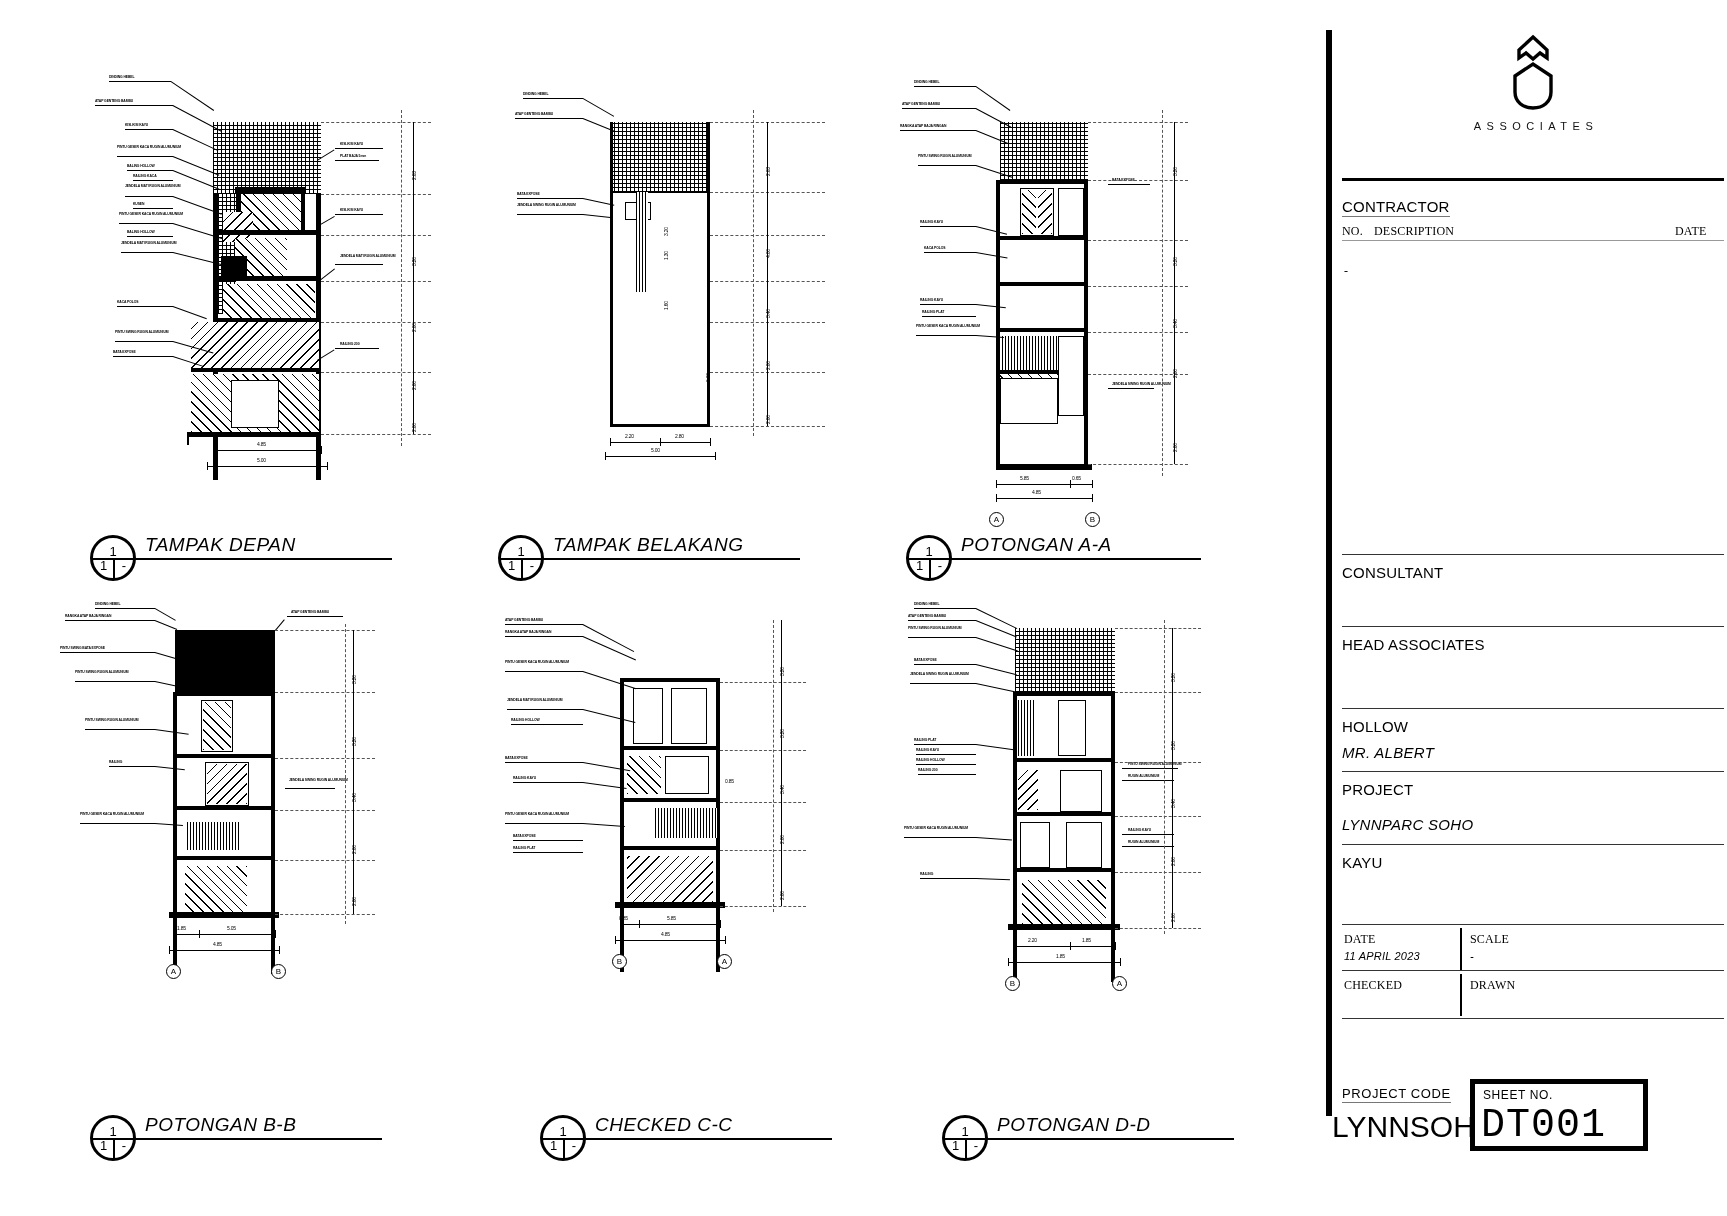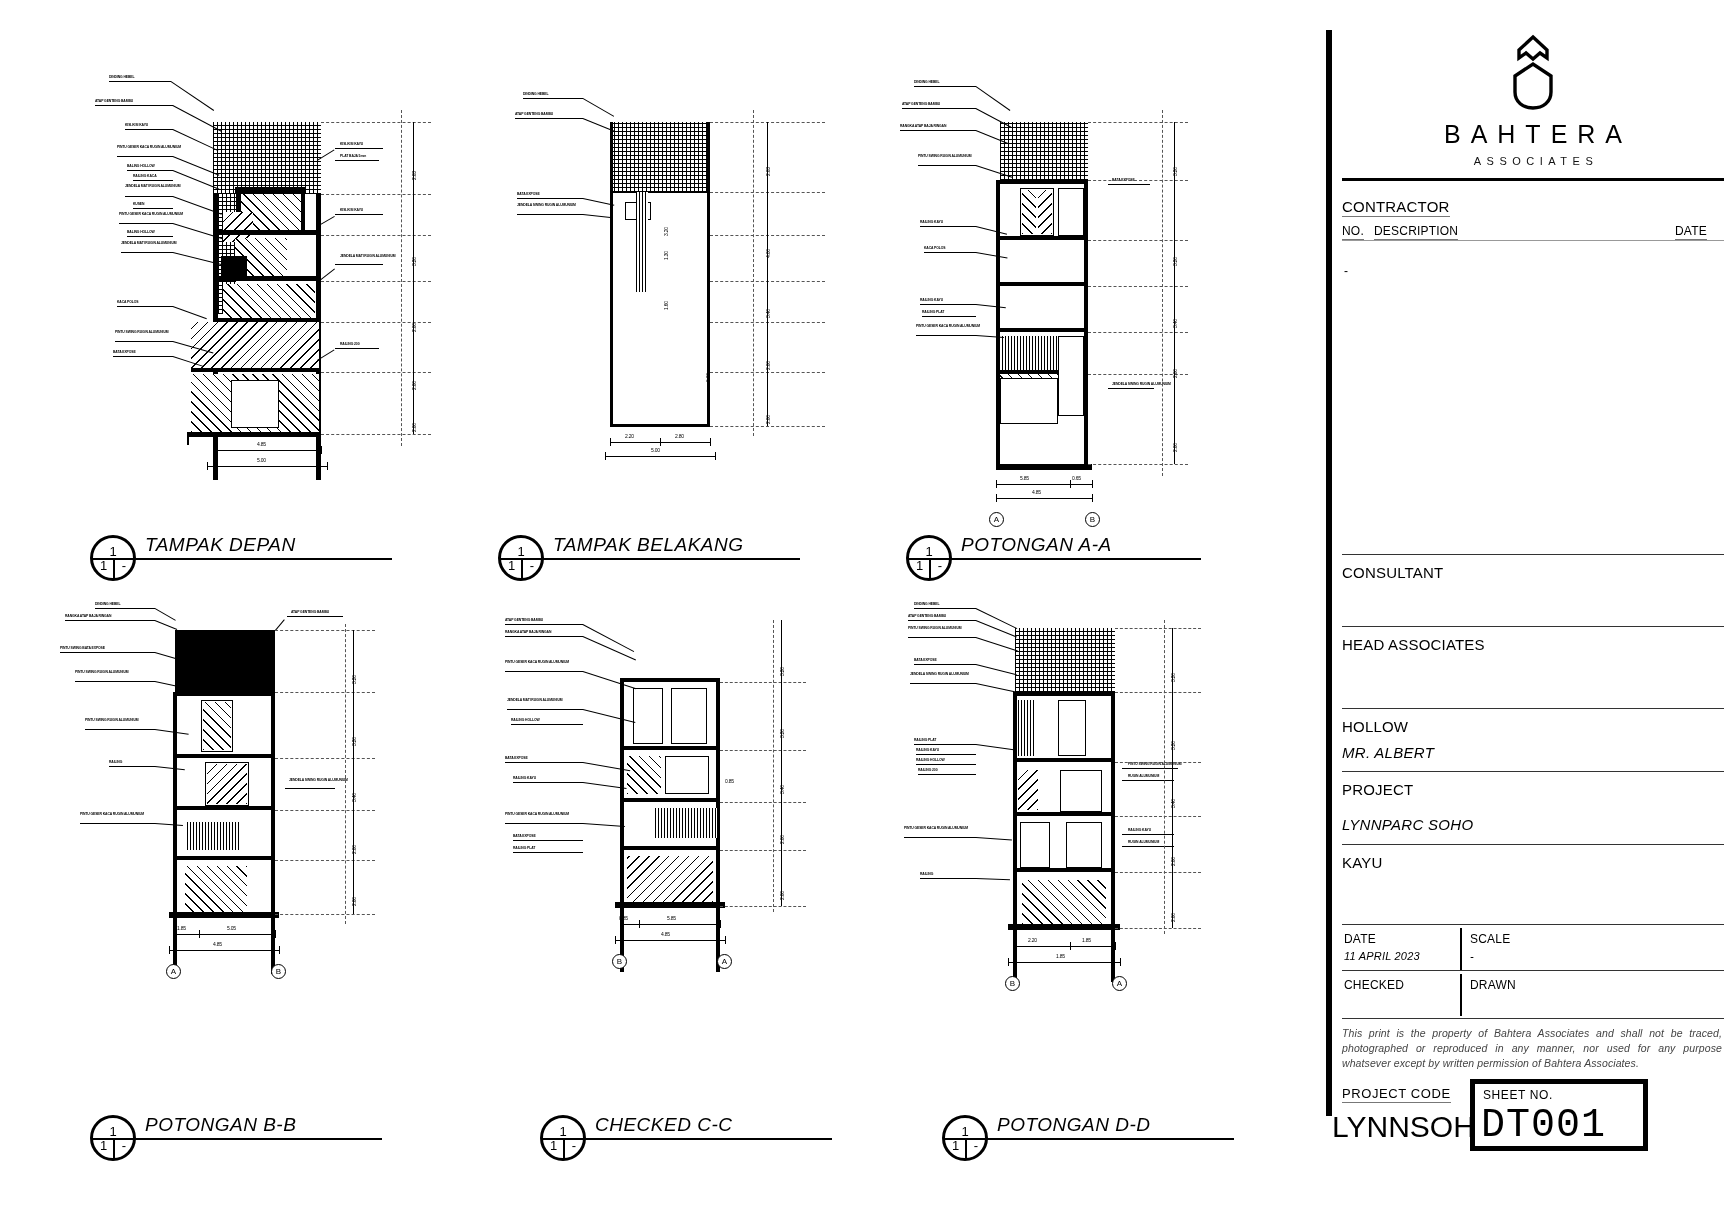--- a/index.html
+++ b/index.html
@@ -93,21 +93,21 @@
   .logo-mark { display:block; margin:0 auto 8px auto; }
   .logo-name { font-size:25px; letter-spacing:10px; font-weight:400; padding-left:10px; }
   .logo-sub  { font-size:11px; letter-spacing:5.5px; margin-top:6px; padding-left:6px; color:#111; }
 
   .rule-thick { position:absolute; left:0; width:382px; height:2.5px; background:#000; }
   .rule-thin  { position:absolute; left:0; width:382px; height:1.2px; background:#333; }
   .rule-gray  { position:absolute; left:0; height:1.2px; background:#999; }
 
   .tb-label { position:absolute; font-size:15px; letter-spacing:.2px; }
   .tb-value { position:absolute; font-size:15px; font-style:italic; letter-spacing:.3px; }
-  .tb-small { position:absolute; font-size:12px; letter-spacing:.2px; }
+  .tb-small { position:absolute; font-size:12px; letter-spacing:.2px;font-family:Liberation Serif, serif; }
   .tb-small-val { position:absolute; font-size:11px; font-style:italic; letter-spacing:.2px; }
   .tb-underline { border-bottom:1.2px solid #777; padding-bottom:1px; }
 
   .copy-text {
     position:absolute; left:0; width:380px; font-size:10.5px; font-style:italic;
     color:#444; line-height:1.45; text-align:justify; letter-spacing:.1px;
   }
   .sheet-box {
     position:absolute; border:5px solid #000; background:#fff;
   }
@@ -727,21 +727,20 @@
 
   <div id="titleblock">
     <div class="tb-spine"></div>
     <div class="tb-body">
 
       <div class="logo-wrap">
         <svg class="logo-mark" width="60" height="78" viewBox="0 0 60 78" fill="none" stroke="#000" stroke-width="3.4">
           <path d="M30 3 L44 16 L44 24 L37 19 L30 25 L23 19 L16 24 L16 16 Z"></path>
           <path d="M12 42 L12 58 C12 68 20 74 30 74 C40 74 48 68 48 58 L48 42 L30 30 Z"></path>
         </svg>
-        <div class="logo-name">BAHTERA</div>
         <div class="logo-sub">ASSOCIATES</div>
       </div>
 
       <div class="rule-thick" style="top:152px;"></div>
 
       <div class="tb-label tb-underline" style="left:0;top:172px;">CONTRACTOR</div>
       <div class="tb-small tb-underline" style="left:0;top:198px;">NO.</div>
       <div class="tb-small tb-underline" style="left:32px;top:198px;">DESCRIPTION</div>
       <div class="tb-small tb-underline" style="left:333px;top:198px;">DATE</div>
       <div class="rule-gray" style="left:0;top:214px;width:382px;"></div>
@@ -777,21 +776,20 @@
       <div class="tb-small-val" style="left:128px;top:924px;">-</div>
 
       <div class="rule-thin" style="top:944px;"></div>
       <div class="tb-small" style="left:2px;top:952px;">CHECKED</div>
       <div class="tb-small-val" style="left:2px;top:972px;"></div>
       <div class="ln" style="left:118px;top:948px;width:1.5px;height:42px;"></div>
       <div class="tb-small" style="left:128px;top:952px;">DRAWN</div>
       <div class="tb-small-val" style="left:128px;top:972px;"></div>
 
       <div class="rule-thin" style="top:992px;"></div>
-      <div class="copy-text" style="top:1000px;">This print is the property of Bahtera Associates and shall not be traced, photographed or reproduced in any manner, nor used for any purpose whatsever except by written permission of Bahtera Associates.</div>
 
       <div class="project-code-label" style="left:0;top:1060px;">PROJECT CODE</div>
       <div class="project-code-val" style="left:-10px;top:1086px;">LYNNSOHO</div>
 
       <div class="sheet-box" style="left:128px;top:1053px;width:178px;height:72px;">
         <div class="sheet-no-label" style="left:8px;top:4px;">SHEET NO.</div>
         <div class="sheet-no-val" style="left:6px;top:22px;font-family:Liberation Mono, monospace;">DT001</div>
       </div>
 
     </div>

